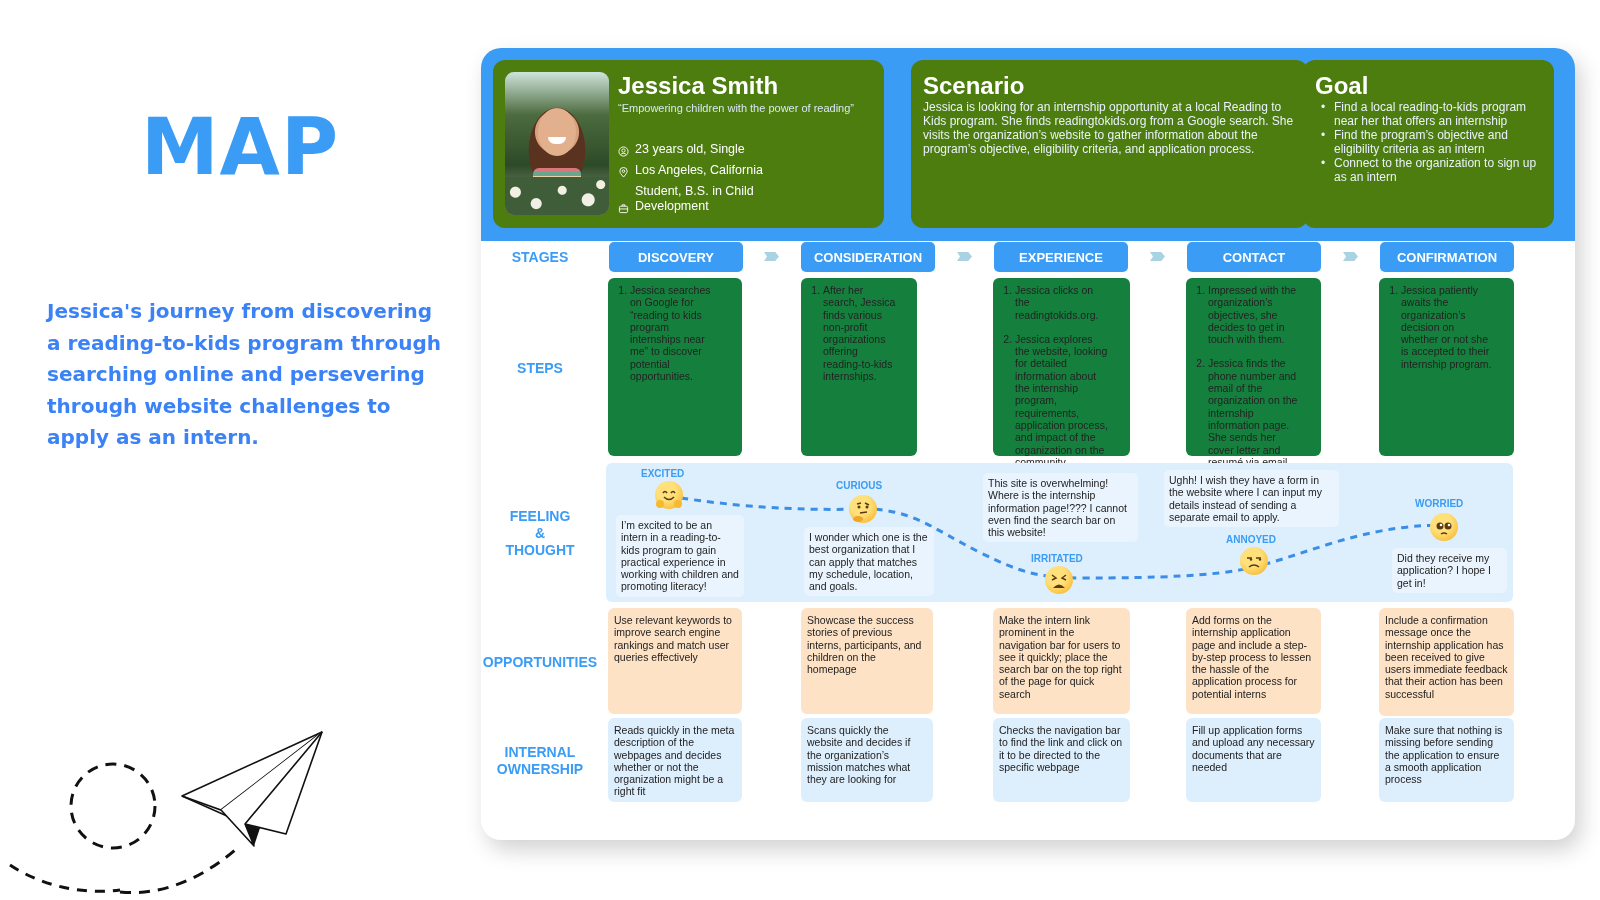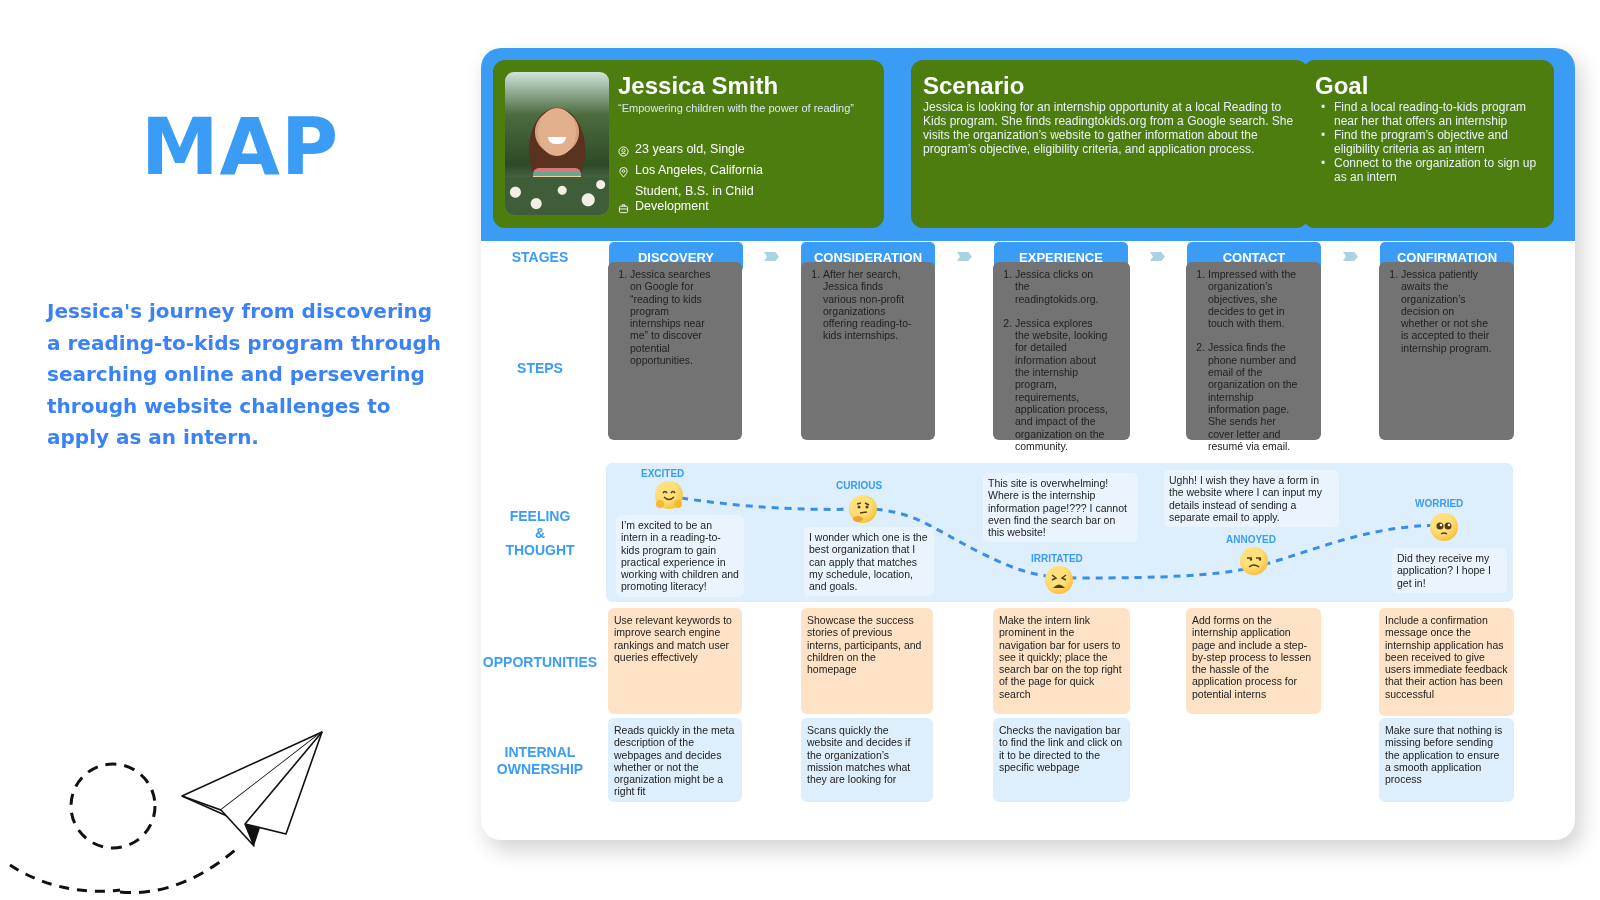--- a/index.html
+++ b/index.html
@@ -74,21 +74,21 @@
   }
   .stage {
     position: absolute; top: 194px; width: 134px; height: 30px; border-radius: 5px;
     background: #3a9cf5; color: #ffffff; font-weight: bold; font-size: 13px;
     display: flex; align-items: center; justify-content: center;
   }
   .connector { position: absolute; top: 204px; width: 15px; height: 9px; background: #a9d3e2;
     clip-path: polygon(0 0, 75% 0, 100% 50%, 75% 100%, 0 100%, 20% 50%); }
 
   .box { position: absolute; border-radius: 6px; font-size: 10.5px; line-height: 12.3px; color: #222; }
-  .step-box { top: 214px; height: 178px; background: #737373; padding: 6px 20px 4px 8px; }
+  .step-box { top: 230px; height: 178px; background: #15803d; padding: 6px 20px 4px 8px; }
   .step-box ol { padding-left: 14px; }
   .step-box li { margin-bottom: 12px; }
   .opp-box { top: 560px; height: 106px; background: #fde2c6; padding: 6px 6px; }
   .own-box { top: 670px; height: 84px; background: #ddeefd; padding: 6px 6px; }
 
   .feel-band { position: absolute; left: 125px; top: 415px; width: 907px; height: 139px; background: #ddeefd; border-radius: 6px; }
   .feel-label { position: absolute; font-size: 10px; font-weight: bold; color: #3a9cf5; }
   .thought { position: absolute; background: #eaf4fe; border-radius: 5px; font-size: 10.5px; line-height: 12.3px; color: #222; padding: 4px 5px; }
   .emoji { position: absolute; width: 28px; height: 28px; border-radius: 50%;
     background: radial-gradient(circle at 40% 35%, #ffe07a 0 40%, #f7b92f 85%); }
@@ -185,21 +185,21 @@
   <div class="connector" style="left:669px"></div>
   <div class="stage" style="left:706px">CONTACT</div>
   <div class="connector" style="left:862px"></div>
   <div class="stage" style="left:899px">CONFIRMATION</div>
 
   <div class="box step-box" style="left:127px;width:134px">
     <ol>
         <li>Jessica searches on Google for “reading to kids program internships near me” to discover potential opportunities.</li>
       </ol>
   </div>
-  <div class="box step-box" style="left:320px;width:134px">
+  <div class="box step-box" style="left:320px;width:116px">
     <ol>
         <li>After her search, Jessica finds various non-profit organizations offering reading-to-kids internships.</li>
       </ol>
   </div>
   <div class="box step-box" style="left:512px;width:137px">
     <ol>
         <li>Jessica clicks on the readingtokids.org.</li>
         <li>Jessica explores the website, looking for detailed information about the internship program, requirements, application process, and impact of the organization on the community.</li>
       </ol>
   </div>
@@ -278,14 +278,15 @@
 
   <div class="box opp-box" style="left:127px;width:134px">Use relevant keywords to improve search engine rankings and match user queries effectively</div>
   <div class="box opp-box" style="left:320px;width:132px">Showcase the success stories of previous interns, participants, and children on the homepage</div>
   <div class="box opp-box" style="left:512px;width:137px">Make the intern link prominent in the navigation bar for users to see it quickly; place the search bar on the top right of the page for quick search</div>
   <div class="box opp-box" style="left:705px;width:135px">Add forms on the internship application page and include a step-by-step process to lessen the hassle of the application process for potential interns</div>
   <div class="box opp-box" style="left:898px;width:135px;height:108px">Include a confirmation message once the internship application has been received to give users immediate feedback that their action has been successful</div>
 
   <div class="box own-box" style="left:127px;width:134px">Reads quickly in the meta description of the webpages and decides whether or not the organization might be a right fit</div>
   <div class="box own-box" style="left:320px;width:132px">Scans quickly the website and decides if the organization’s mission matches what they are looking for</div>
   <div class="box own-box" style="left:512px;width:137px">Checks the navigation bar to find the link and click on it to be directed to the specific webpage</div>
+  <div class="box own-box" style="left:705px;width:135px">Fill up application forms and upload any necessary documents that are needed</div>
   <div class="box own-box" style="left:898px;width:135px">Make sure that nothing is missing before sending the application to ensure a smooth application process</div>
 </div>
 
 </body></html>

